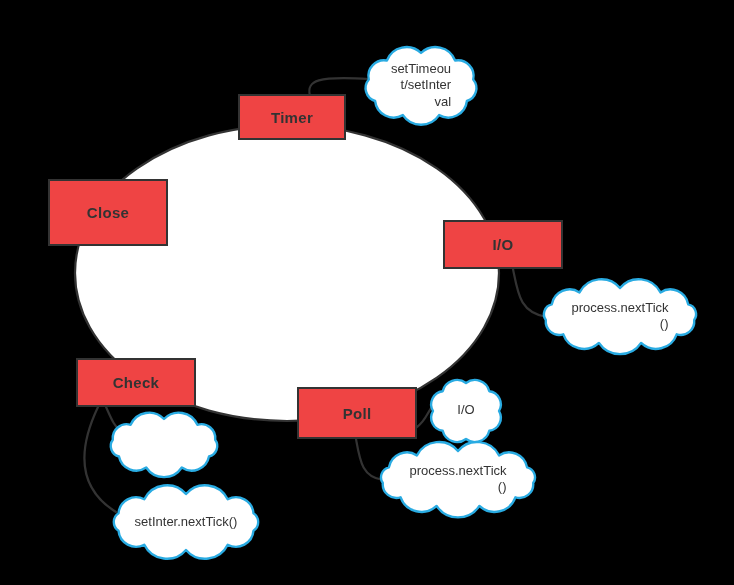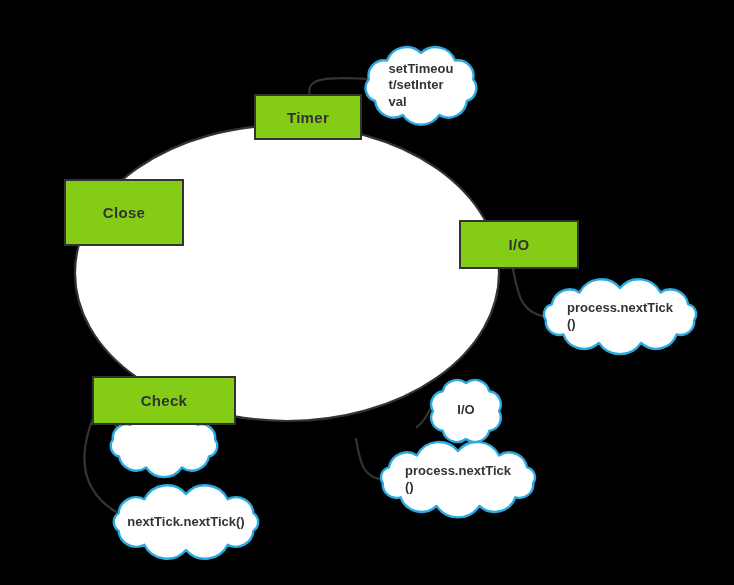--- a/index.html
+++ b/index.html
@@ -9,33 +9,32 @@
     background:var(--bg,#000);
     overflow:hidden;
     font-family:"Liberation Sans", sans-serif;
   }
   .stage svg{position:absolute;left:0;top:0;}
   .loop-ellipse{fill:#fff;stroke:var(--line,#333);stroke-width:2.2;}
   .connector{fill:none;stroke:var(--line,#333);stroke-width:2.2;stroke-linecap:round;}
   .cloud{fill:#fff;stroke:var(--cloud,#29abe2);stroke-width:2.4;stroke-linejoin:round;}
   .node{
     position:absolute;
-    background:#84cc16;
+    background:#ef4444;
     border:2.5px solid var(--line,#333);
     display:flex;align-items:center;justify-content:center;
     font-weight:700;font-size:15px;color:var(--text,#333);
     box-sizing:border-box;
     letter-spacing:.3px;
-    margin-left:16px;
   }
   .cloud-label{
     position:absolute;
     transform:translate(-50%,-50%);
-    font-weight:700;font-size:13px;line-height:1.25;color:var(--text,#333);
-    white-space:pre-line;text-align:left;
+    font-weight:400;font-size:13px;line-height:1.25;color:var(--text,#333);
+    white-space:pre-line;text-align:right;
     pointer-events:none;
   }
 </style>
 </head>
 <body>
 
 <div class="stage">
 
   <svg width="734" height="585" viewBox="0 0 734 585">
 
@@ -58,27 +57,30 @@
 
   <div class="node" style="left:238px;top:94px;width:108px;height:46px;">
     <span>Timer</span>
   </div>
   <div class="node" style="left:48px;top:179px;width:120px;height:67px;">
     <span>Close</span>
   </div>
   <div class="node" style="left:443px;top:220px;width:120px;height:49px;">
     <span>I/O</span>
   </div>
-  <div class="node" style="left:76px;top:376px;width:144px;height:49px;">
+  <div class="node" style="left:76px;top:358px;width:120px;height:49px;">
     <span>Check</span>
+  </div>
+  <div class="node" style="left:297px;top:387px;width:120px;height:52px;">
+    <span>Poll</span>
   </div>
 
   <div class="cloud-label" style="left:421px;top:85px;">setTimeou
 t/setInter
 val</div>
   <div class="cloud-label" style="left:620px;top:316px;">process.nextTick
 ()</div>
   <div class="cloud-label" style="left:466px;top:410px;">I/O</div>
   <div class="cloud-label" style="left:458px;top:479px;">process.nextTick
 ()</div>
-  <div class="cloud-label" style="left:186px;top:522px;">nextTick.nextTick()</div>
+  <div class="cloud-label" style="left:186px;top:522px;">setInter.nextTick()</div>
 
 </div>
 
 </body></html>

